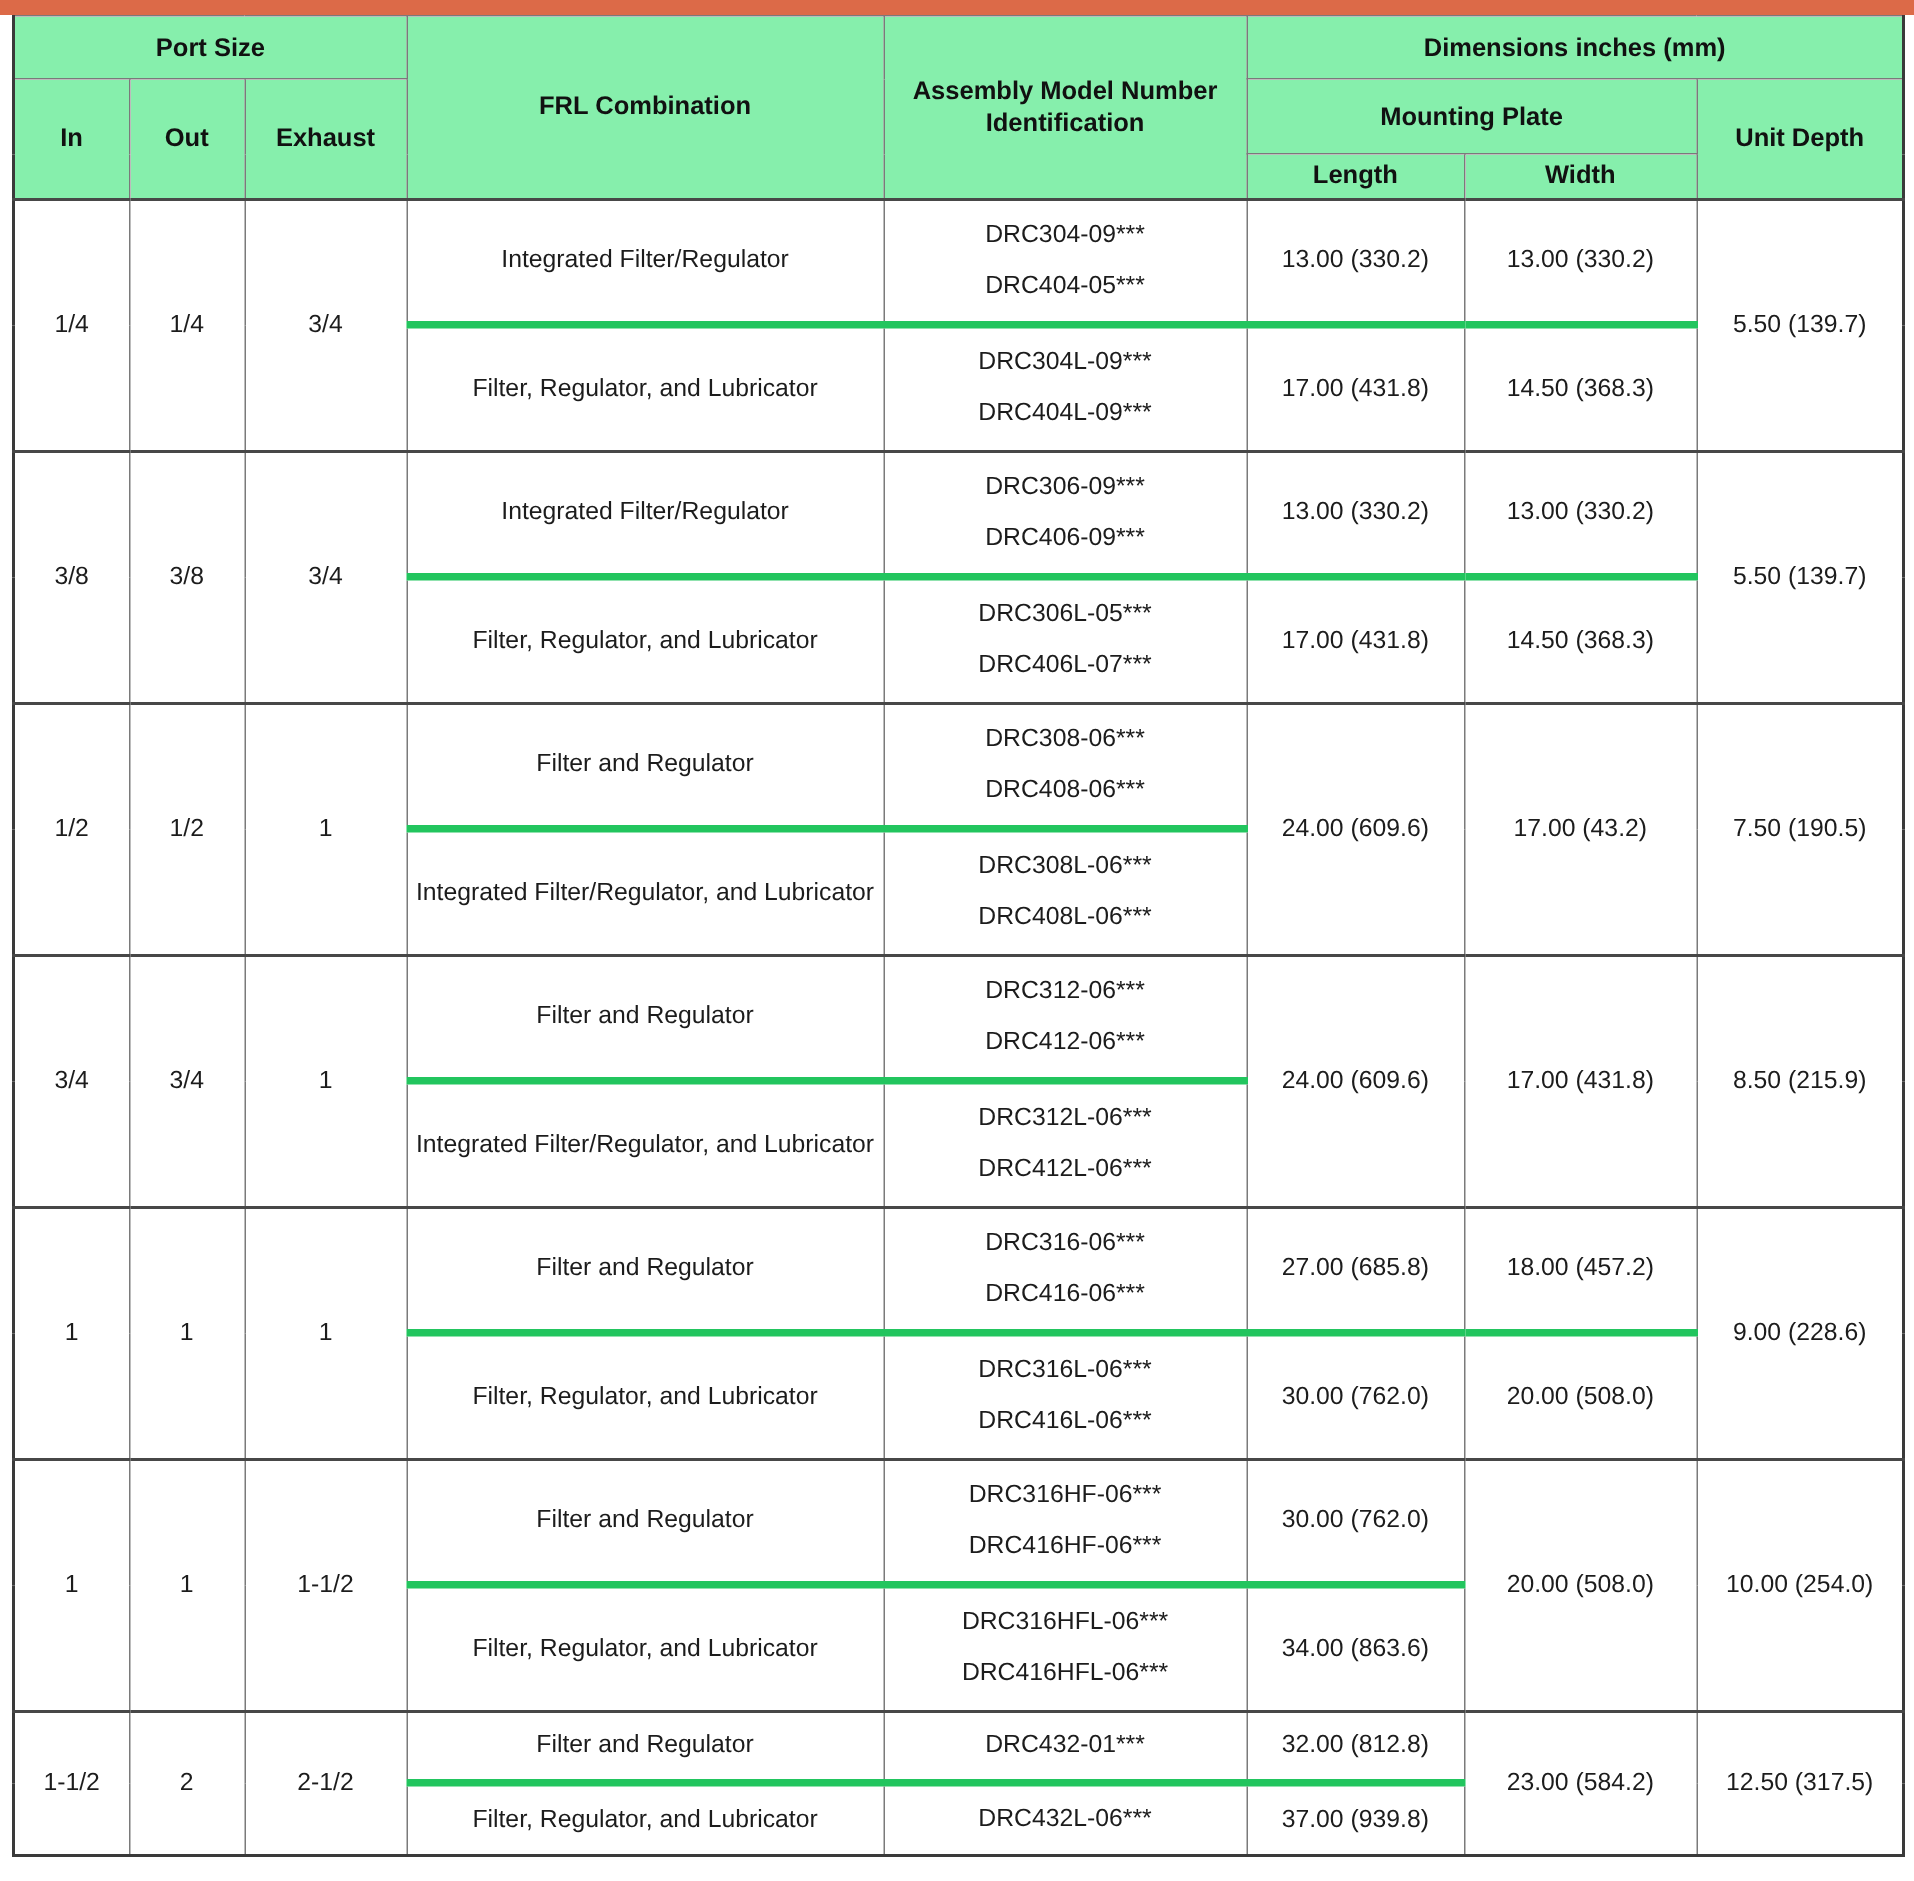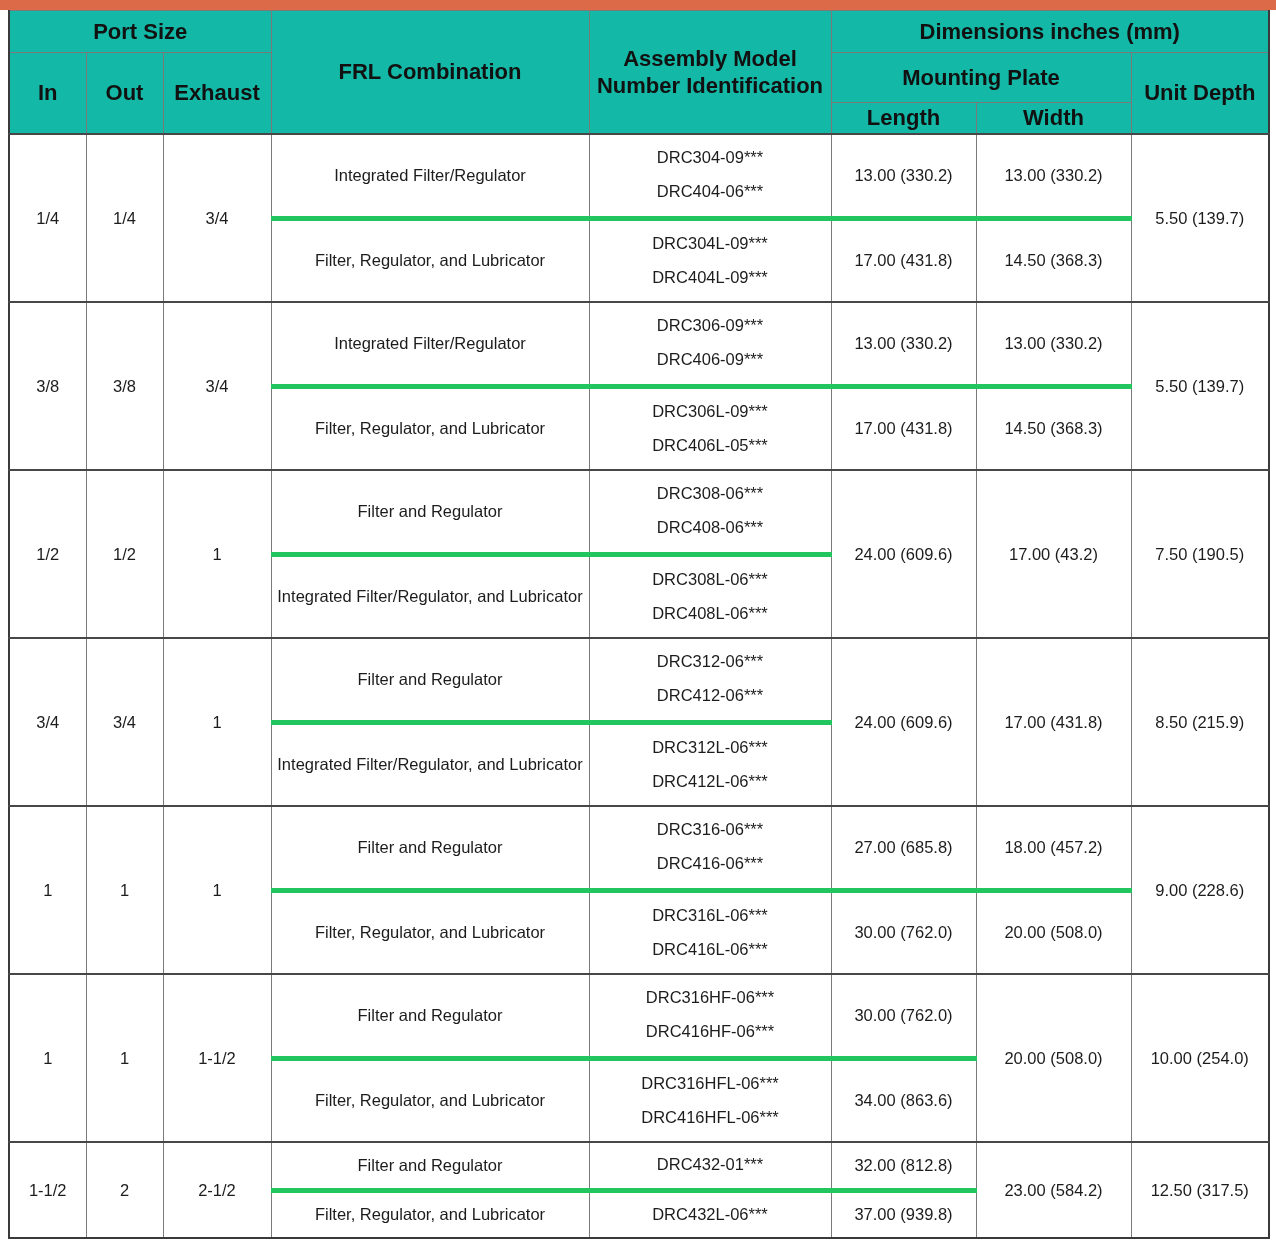--- a/index.html
+++ b/index.html
@@ -34,23 +34,23 @@
   table.spec th,
   table.spec td {
     border: 1px solid #7a7a7a;
     text-align: center;
     vertical-align: middle;
     padding: 2px 4px;
     overflow: hidden;
   }
   
   thead th {
-    background: #14b8a6;
+    background: #86efac;
     font-weight: bold;
-    font-size: 22px;
+    font-size: 17px;
     color: #111;
   }
   tr.hdr-1 { height: 42px; }
   tr.hdr-2 { height: 50px; }
   tr.hdr-3 { height: 30px; }
   .dim-rest { font-weight: bold; }
   .model-hdr { line-height: 1.25; }
   
   tbody td {
     font-size: 16.5px;
@@ -103,21 +103,21 @@
       </thead>
       <tbody>
 
         <tr class="r-std group-start">
           <td rowspan="2">1/4</td>
           <td rowspan="2">1/4</td>
           <td rowspan="2">3/4</td>
           <td>Integrated Filter/Regulator</td>
           <td>
             <div class="model-line">DRC304-09***</div>
-            <div class="model-line">DRC404-06***</div>
+            <div class="model-line">DRC404-05***</div>
           </td>
           <td>13.00 (330.2)</td>
           <td>13.00 (330.2)</td>
           <td rowspan="2">5.50 (139.7)</td>
         </tr>
         <tr class="r-std sub">
           <td>Filter, Regulator, and Lubricator</td>
           <td>
             <div class="model-line">DRC304L-09***</div>
             <div class="model-line">DRC404L-09***</div>
@@ -135,22 +135,22 @@
             <div class="model-line">DRC306-09***</div>
             <div class="model-line">DRC406-09***</div>
           </td>
           <td>13.00 (330.2)</td>
           <td>13.00 (330.2)</td>
           <td rowspan="2">5.50 (139.7)</td>
         </tr>
         <tr class="r-std sub">
           <td>Filter, Regulator, and Lubricator</td>
           <td>
-            <div class="model-line">DRC306L-09***</div>
-            <div class="model-line">DRC406L-05***</div>
+            <div class="model-line">DRC306L-05***</div>
+            <div class="model-line">DRC406L-07***</div>
           </td>
           <td>17.00 (431.8)</td>
           <td>14.50 (368.3)</td>
         </tr>
 
         <tr class="r-std group-start">
           <td rowspan="2">1/2</td>
           <td rowspan="2">1/2</td>
           <td rowspan="2">1</td>
           <td>Filter and Regulator</td>

